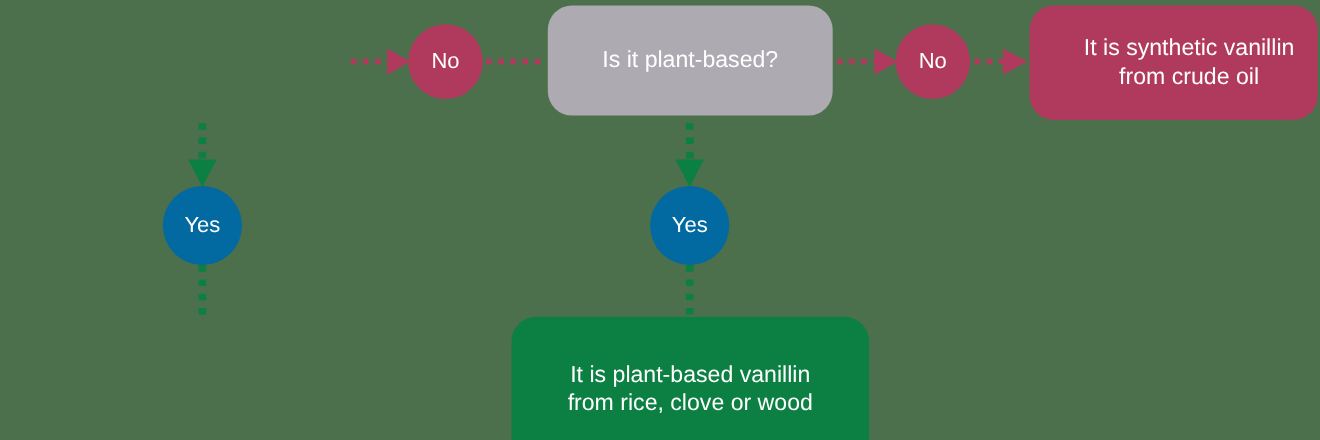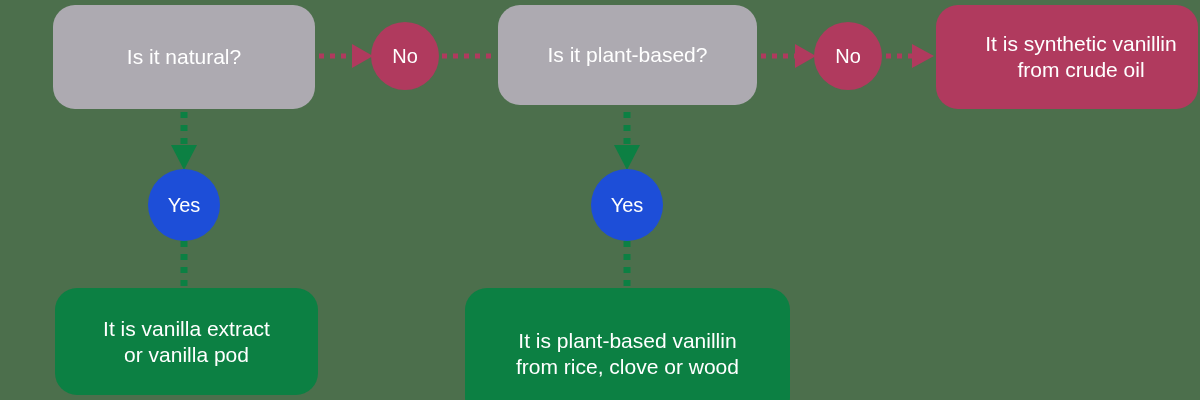--- a/index.html
+++ b/index.html
@@ -54,21 +54,21 @@
     padding-left: 28px;
   }
   .node-label-circle {
     border-radius: 50%;
     font-size: 20px;
   }
   .label-no {
     background: #b03a5e;
   }
   .label-yes {
-    background: #1d4ed8;
+    background: #0369a1;
   }
   .node-text {
     display: block;
     padding: 0 10px;
     white-space: pre-line;
   }
 </style>
 </head>
 <body>
 
@@ -107,23 +107,20 @@
     <g>
       <line x1="627" y1="112" x2="627" y2="152" stroke="#0c8043" stroke-width="7" stroke-dasharray="6 7" stroke-linecap="butt"></line>
       <polygon points="614,145 640,145 627,170" fill="#0c8043"></polygon>
     </g>
 
     <g>
       <line x1="627" y1="241" x2="627" y2="290" stroke="#0c8043" stroke-width="7" stroke-dasharray="6 7" stroke-linecap="butt"></line>
     </g>
   </svg>
 
-  <div class="node node-box node-decision" style="left:53px; top:5px; width:262px; height:104px;">
-    <span class="node-text">Is it natural?</span>
-  </div>
 
   <div class="node node-label-circle label-no" style="left:371px; top:22px; width:68px; height:68px;">
     <span class="node-text">No</span>
   </div>
 
   <div class="node node-box node-decision" style="left:498px; top:5px; width:259px; height:100px;">
     <span class="node-text">Is it plant-based?</span>
   </div>
 
   <div class="node node-label-circle label-no" style="left:814px; top:22px; width:68px; height:68px;">
@@ -136,23 +133,19 @@
   </div>
 
   <div class="node node-label-circle label-yes" style="left:148px; top:169px; width:72px; height:72px;">
     <span class="node-text">Yes</span>
   </div>
 
   <div class="node node-label-circle label-yes" style="left:591px; top:169px; width:72px; height:72px;">
     <span class="node-text">Yes</span>
   </div>
 
-  <div class="node node-box node-terminal-green" style="left:55px; top:288px; width:263px; height:107px;">
-    <span class="node-text">It is vanilla extract
-or vanilla pod</span>
-  </div>
 
   <div class="node node-box node-terminal-green" style="left:465px; top:288px; width:325px; height:131px;">
     <span class="node-text">It is plant-based vanillin
 from rice, clove or wood</span>
   </div>
 
 </div>
 
 </body></html>

